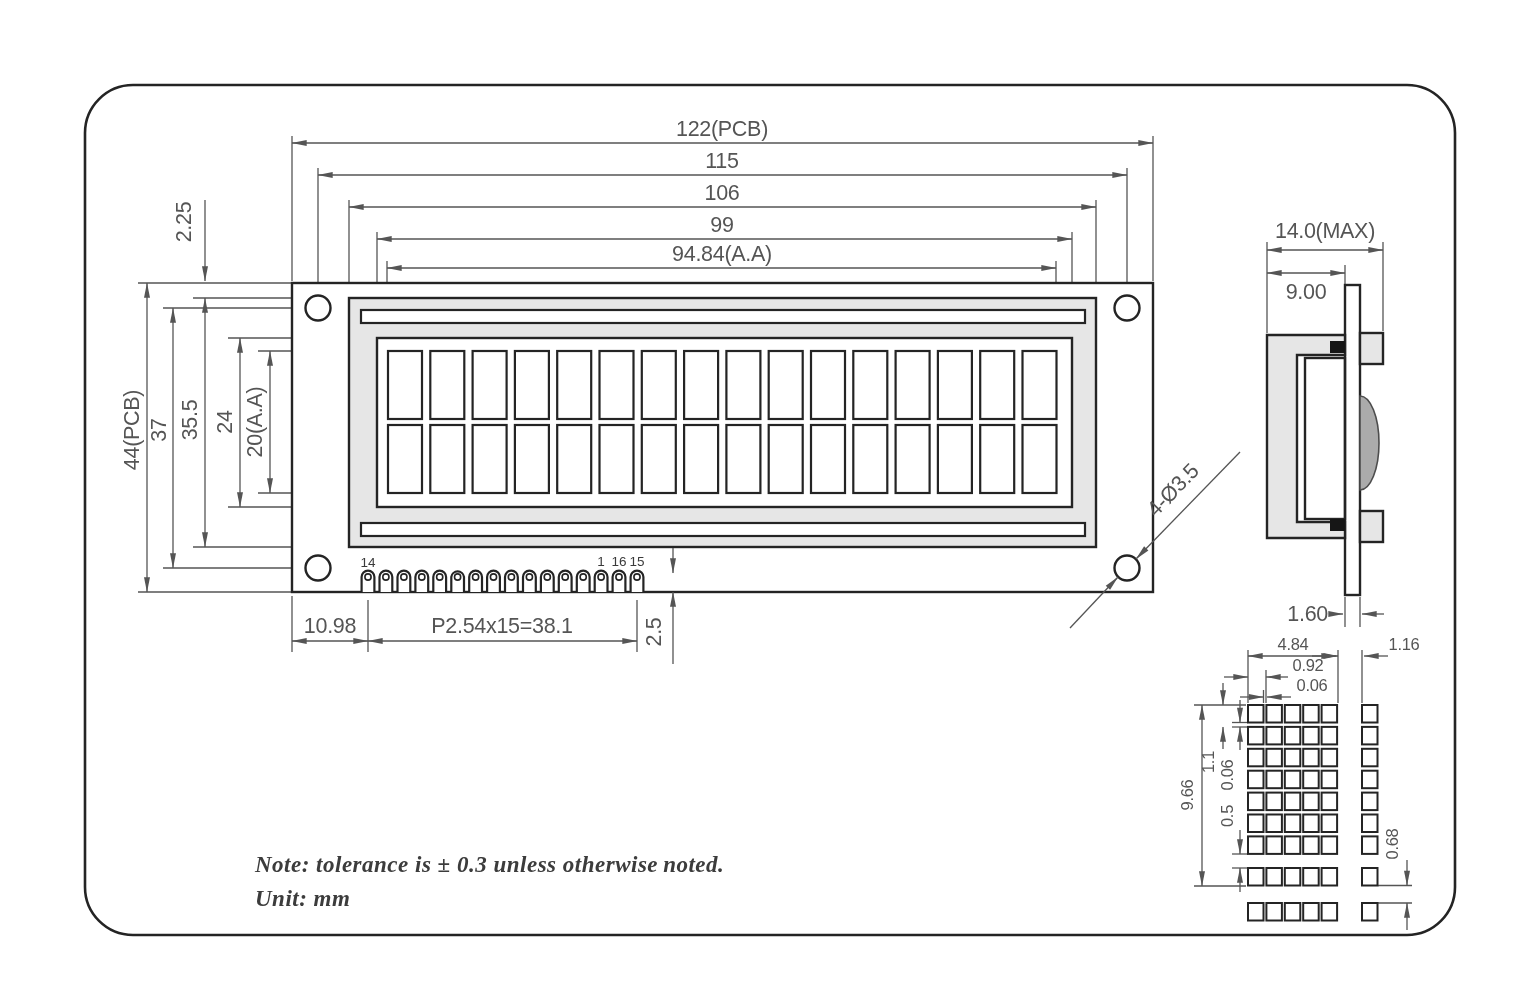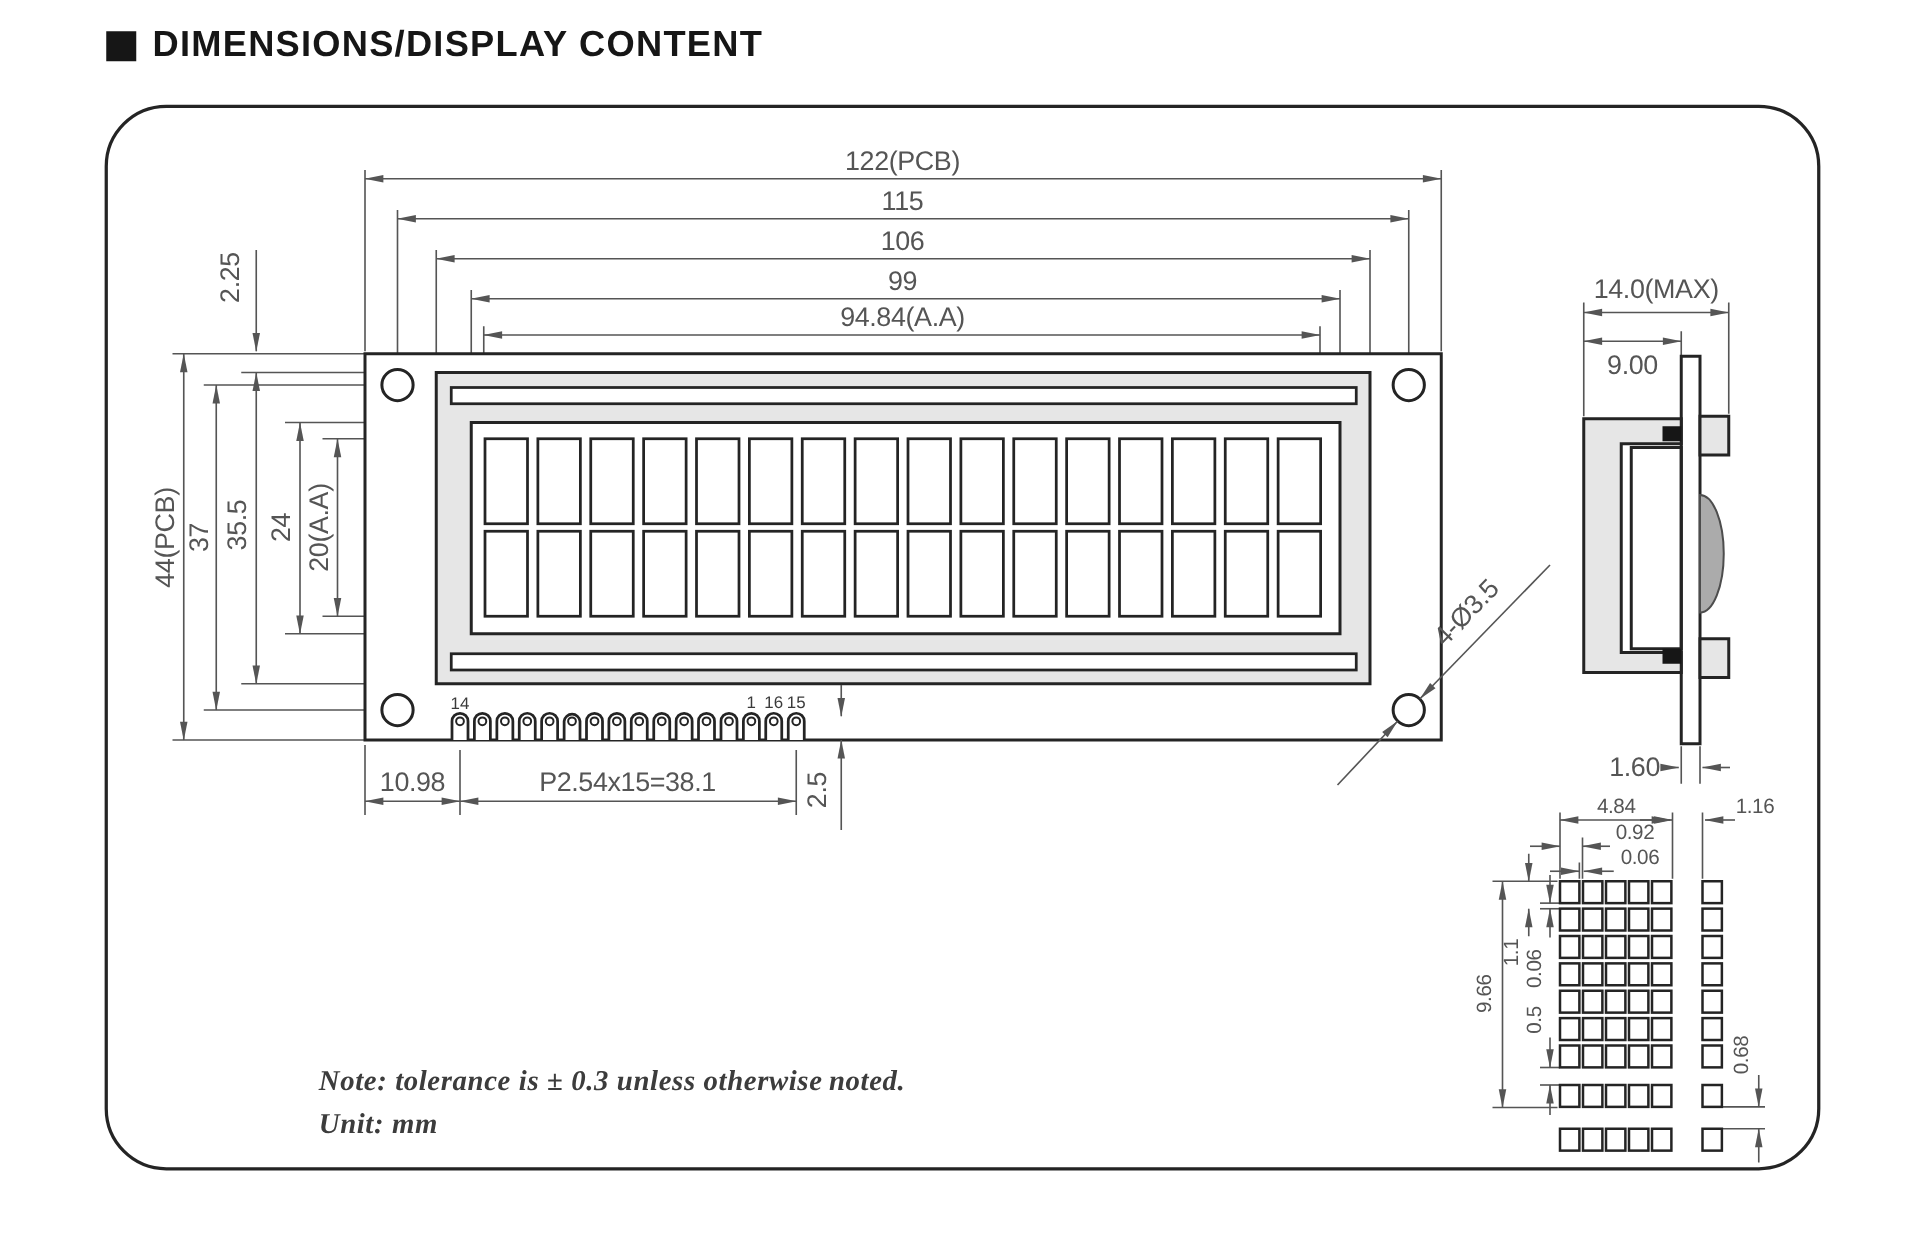--- a/index.html
+++ b/index.html
@@ -24,24 +24,20 @@
   .dim-text.small{font-size:16.5px;letter-spacing:-0.3px;}
   .pin-label{fill:#3a3a3a;font-family:"Liberation Sans",sans-serif;font-size:13.5px;}
   .note-text{font-family:"Liberation Serif",serif;font-style:italic;font-weight:bold;
     font-size:23px;fill:#3c3c3c;letter-spacing:.5px;}
 </style>
 </head>
 <body>
 
 <div id="stage">
 
-  <div id="titlebar">
-    <div class="sq"></div>
-    <h1>DIMENSIONS/DISPLAY CONTENT</h1>
-  </div>
 
   <svg width="1536" height="992" viewBox="0 0 1536 992">
     <defs>
       <marker id="ar" markerUnits="userSpaceOnUse" markerWidth="16" markerHeight="10" refX="15.2" refY="5" orient="auto-start-reverse">
         <path d="M0.5,2 L15.5,5 L0.5,8 Z" fill="#555555"></path>
       </marker>
     </defs>
 
     <rect x="85" y="85" width="1370" height="850" rx="48" class="outline" style="stroke-width:2.6"></rect>
 

